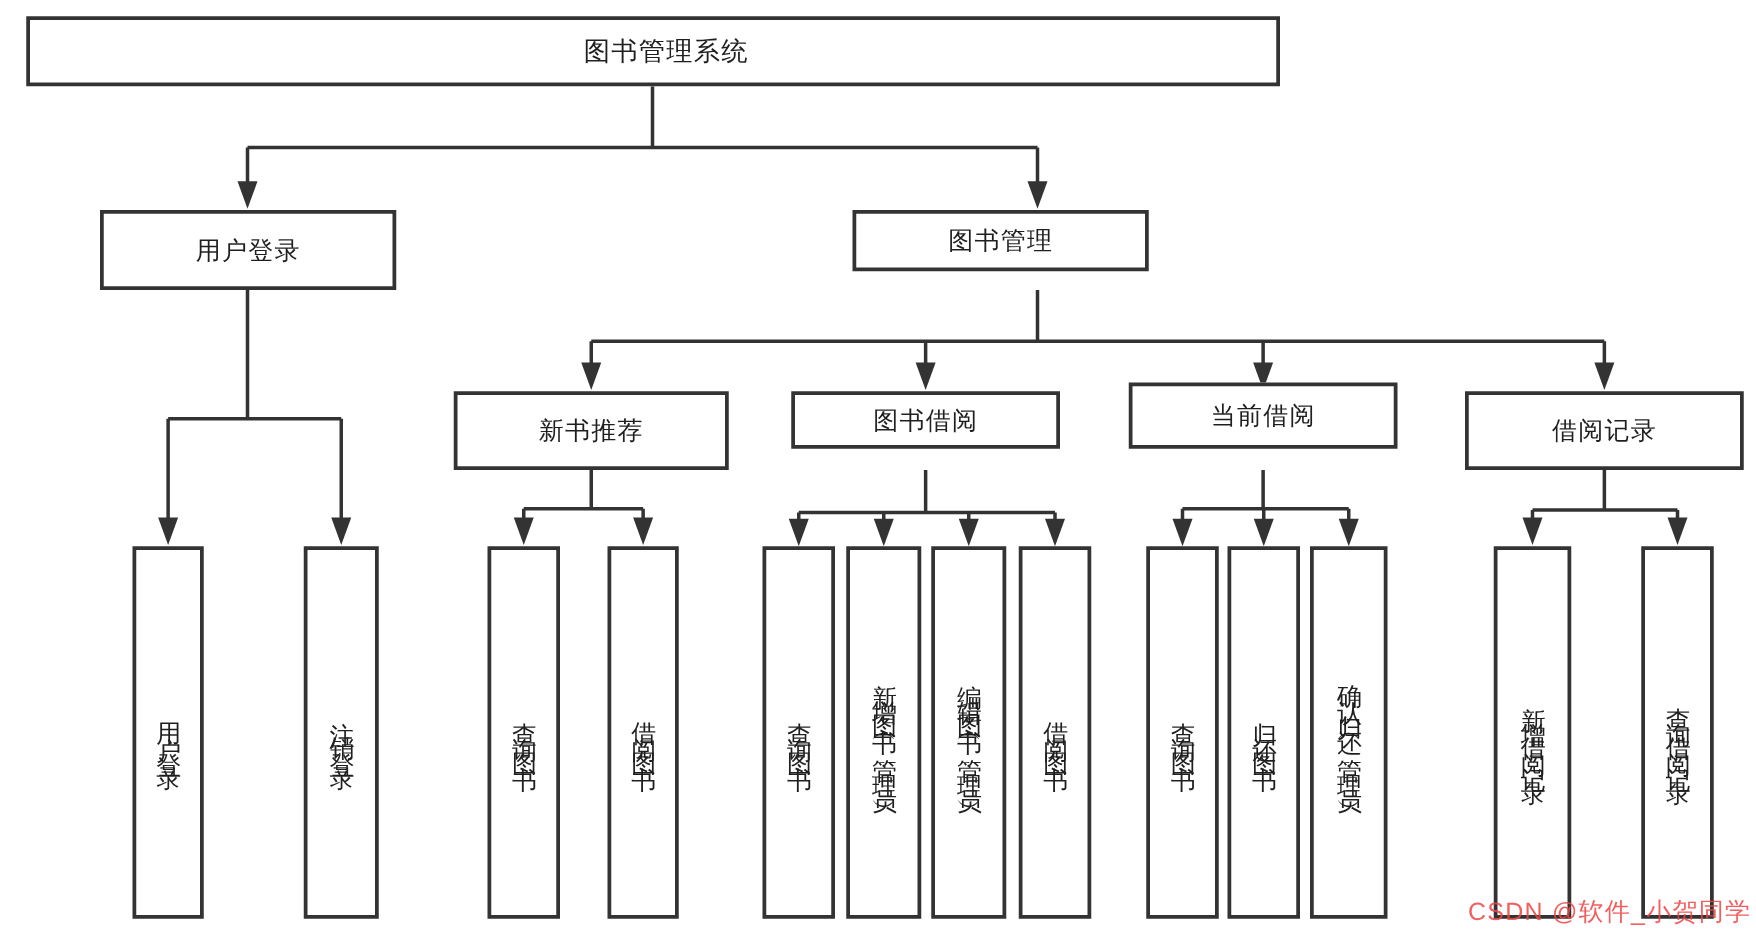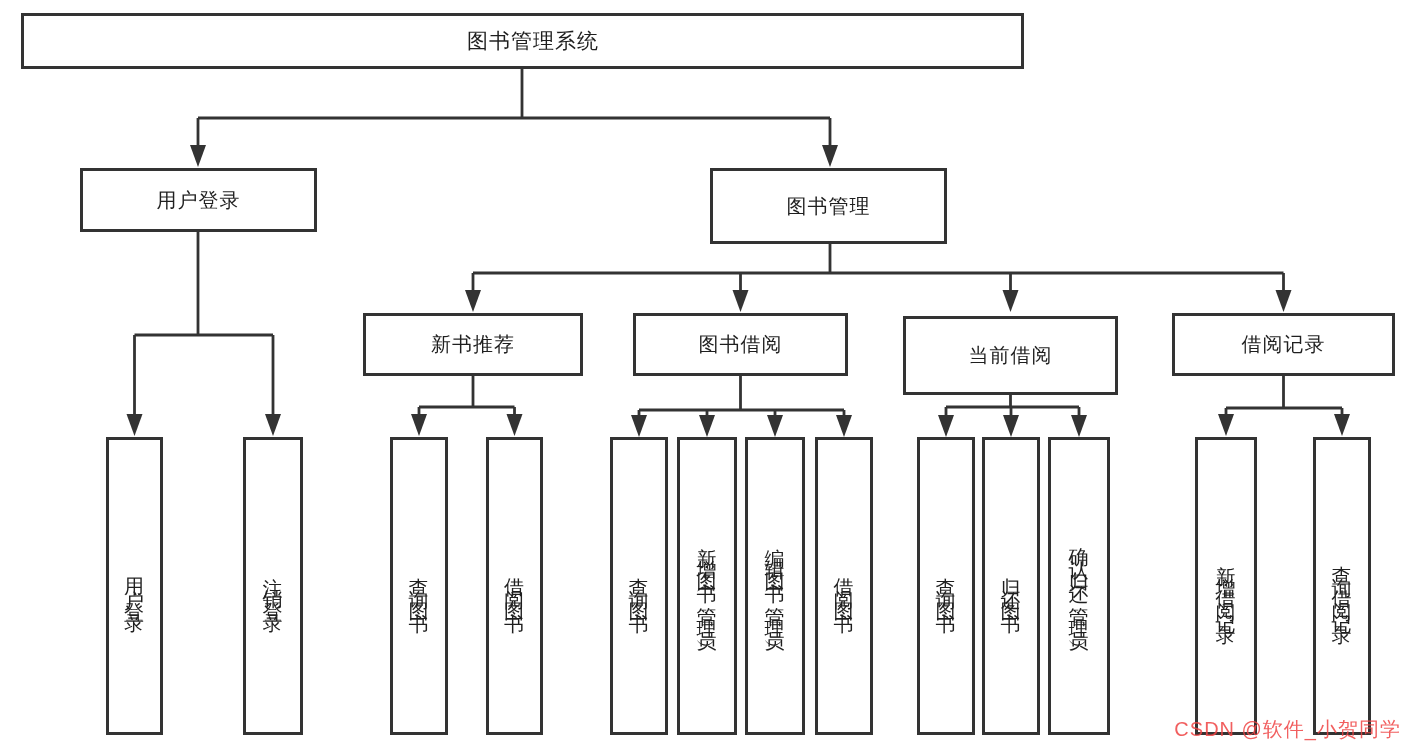--- a/index.html
+++ b/index.html
@@ -97,31 +97,31 @@
       <polygon points="1334,414 1350,414 1342,436" fill="#333333"></polygon>
     </svg>
 
   <div class="node rootbox" style="left:21px;top:13px;width:1003px;height:56px;padding-left:21px;">
     <span>图书管理系统</span>
   </div>
 
   <div class="node hbox" style="left:80px;top:168px;width:237px;height:64px;">
     <span>用户登录</span>
   </div>
-  <div class="node hbox" style="left:710px;top:168px;width:237px;height:76px;">
+  <div class="node hbox" style="left:682px;top:168px;width:237px;height:49px;">
     <span>图书管理</span>
   </div>
 
   <div class="node hbox" style="left:363px;top:313px;width:220px;height:63px;text-align:center;">
     <span>新书推荐</span>
   </div>
-  <div class="node hbox" style="left:633px;top:313px;width:215px;height:63px;">
+  <div class="node hbox" style="left:633px;top:313px;width:215px;height:46px;">
     <span>图书借阅</span>
   </div>
-  <div class="node hbox" style="left:903px;top:316px;width:215px;height:79px;align-items:center;">
+  <div class="node hbox" style="left:903px;top:306px;width:215px;height:53px;align-items:center;">
     <span>当前借阅</span>
   </div>
   <div class="node hbox" style="left:1172px;top:313px;width:223px;height:63px;">
     <span>借阅记录</span>
   </div>
 
   <div class="node vbox" style="left:106px;top:437px;width:57px;height:298px;">
     <span class="vtext">用户登录</span>
   </div>
   <div class="node vbox" style="left:243px;top:437px;width:60px;height:298px;">

